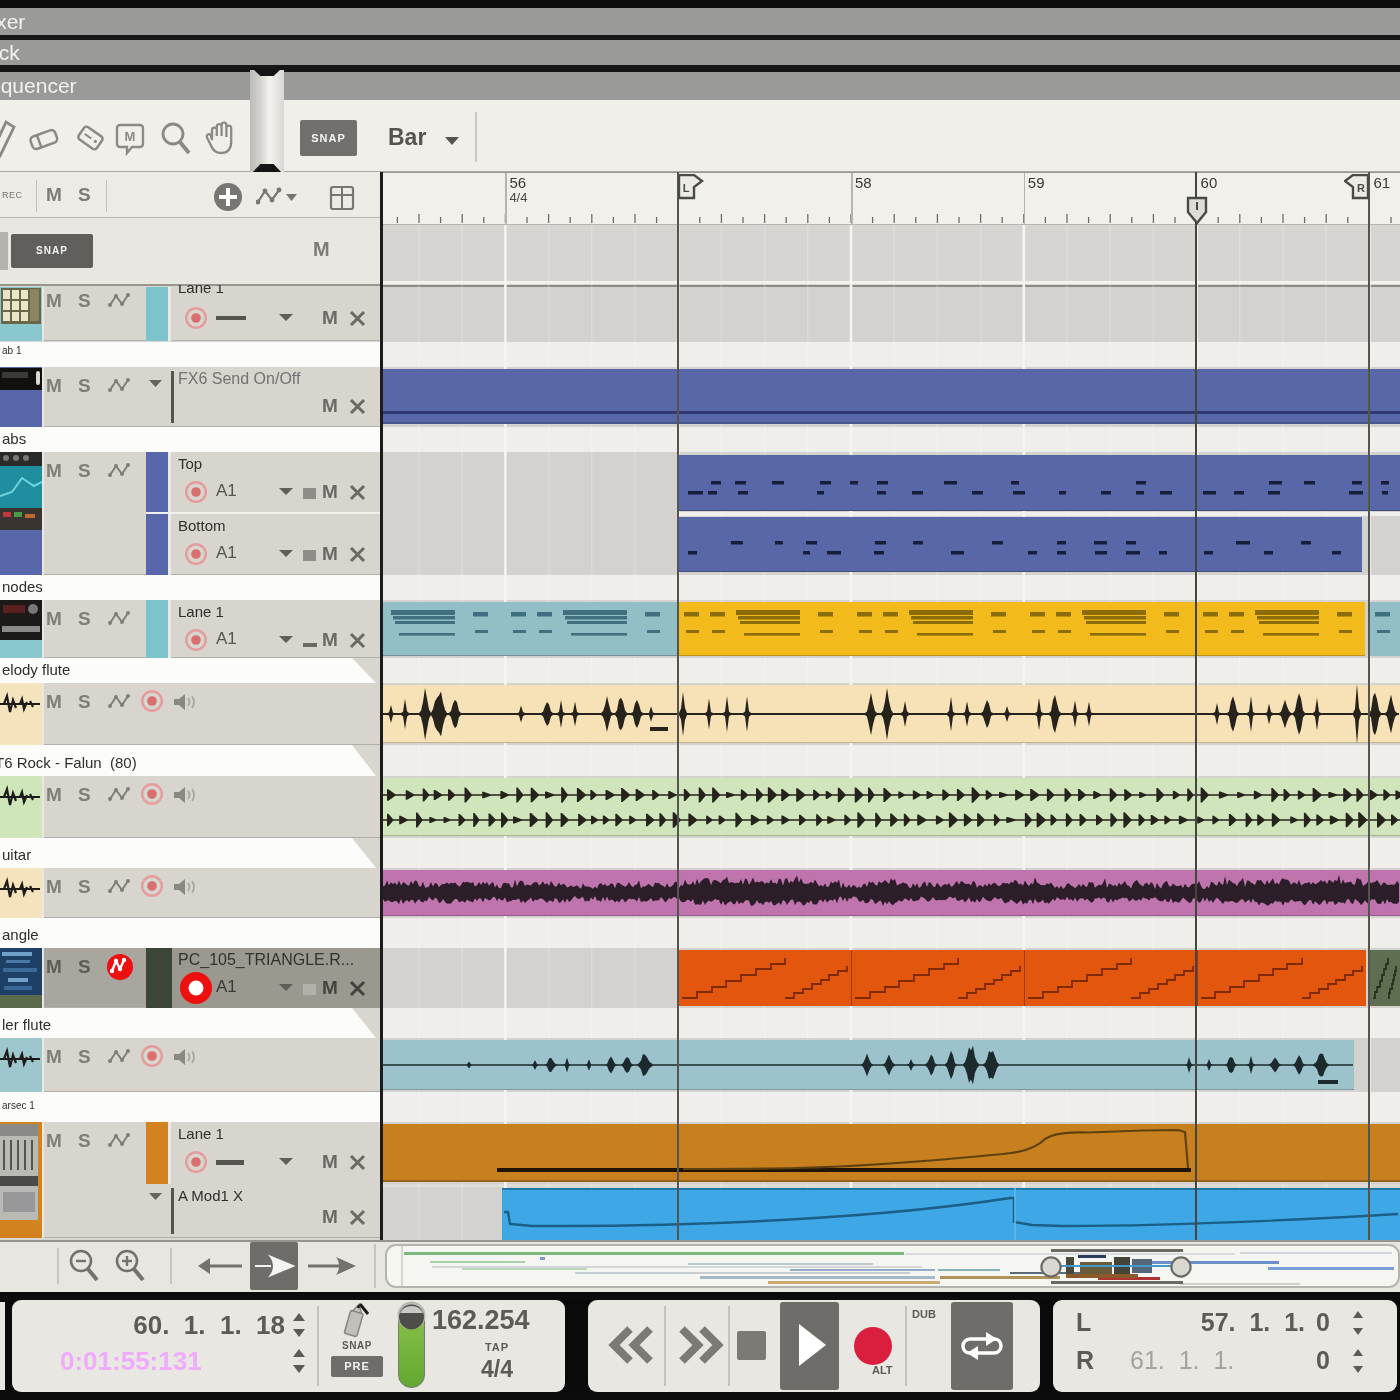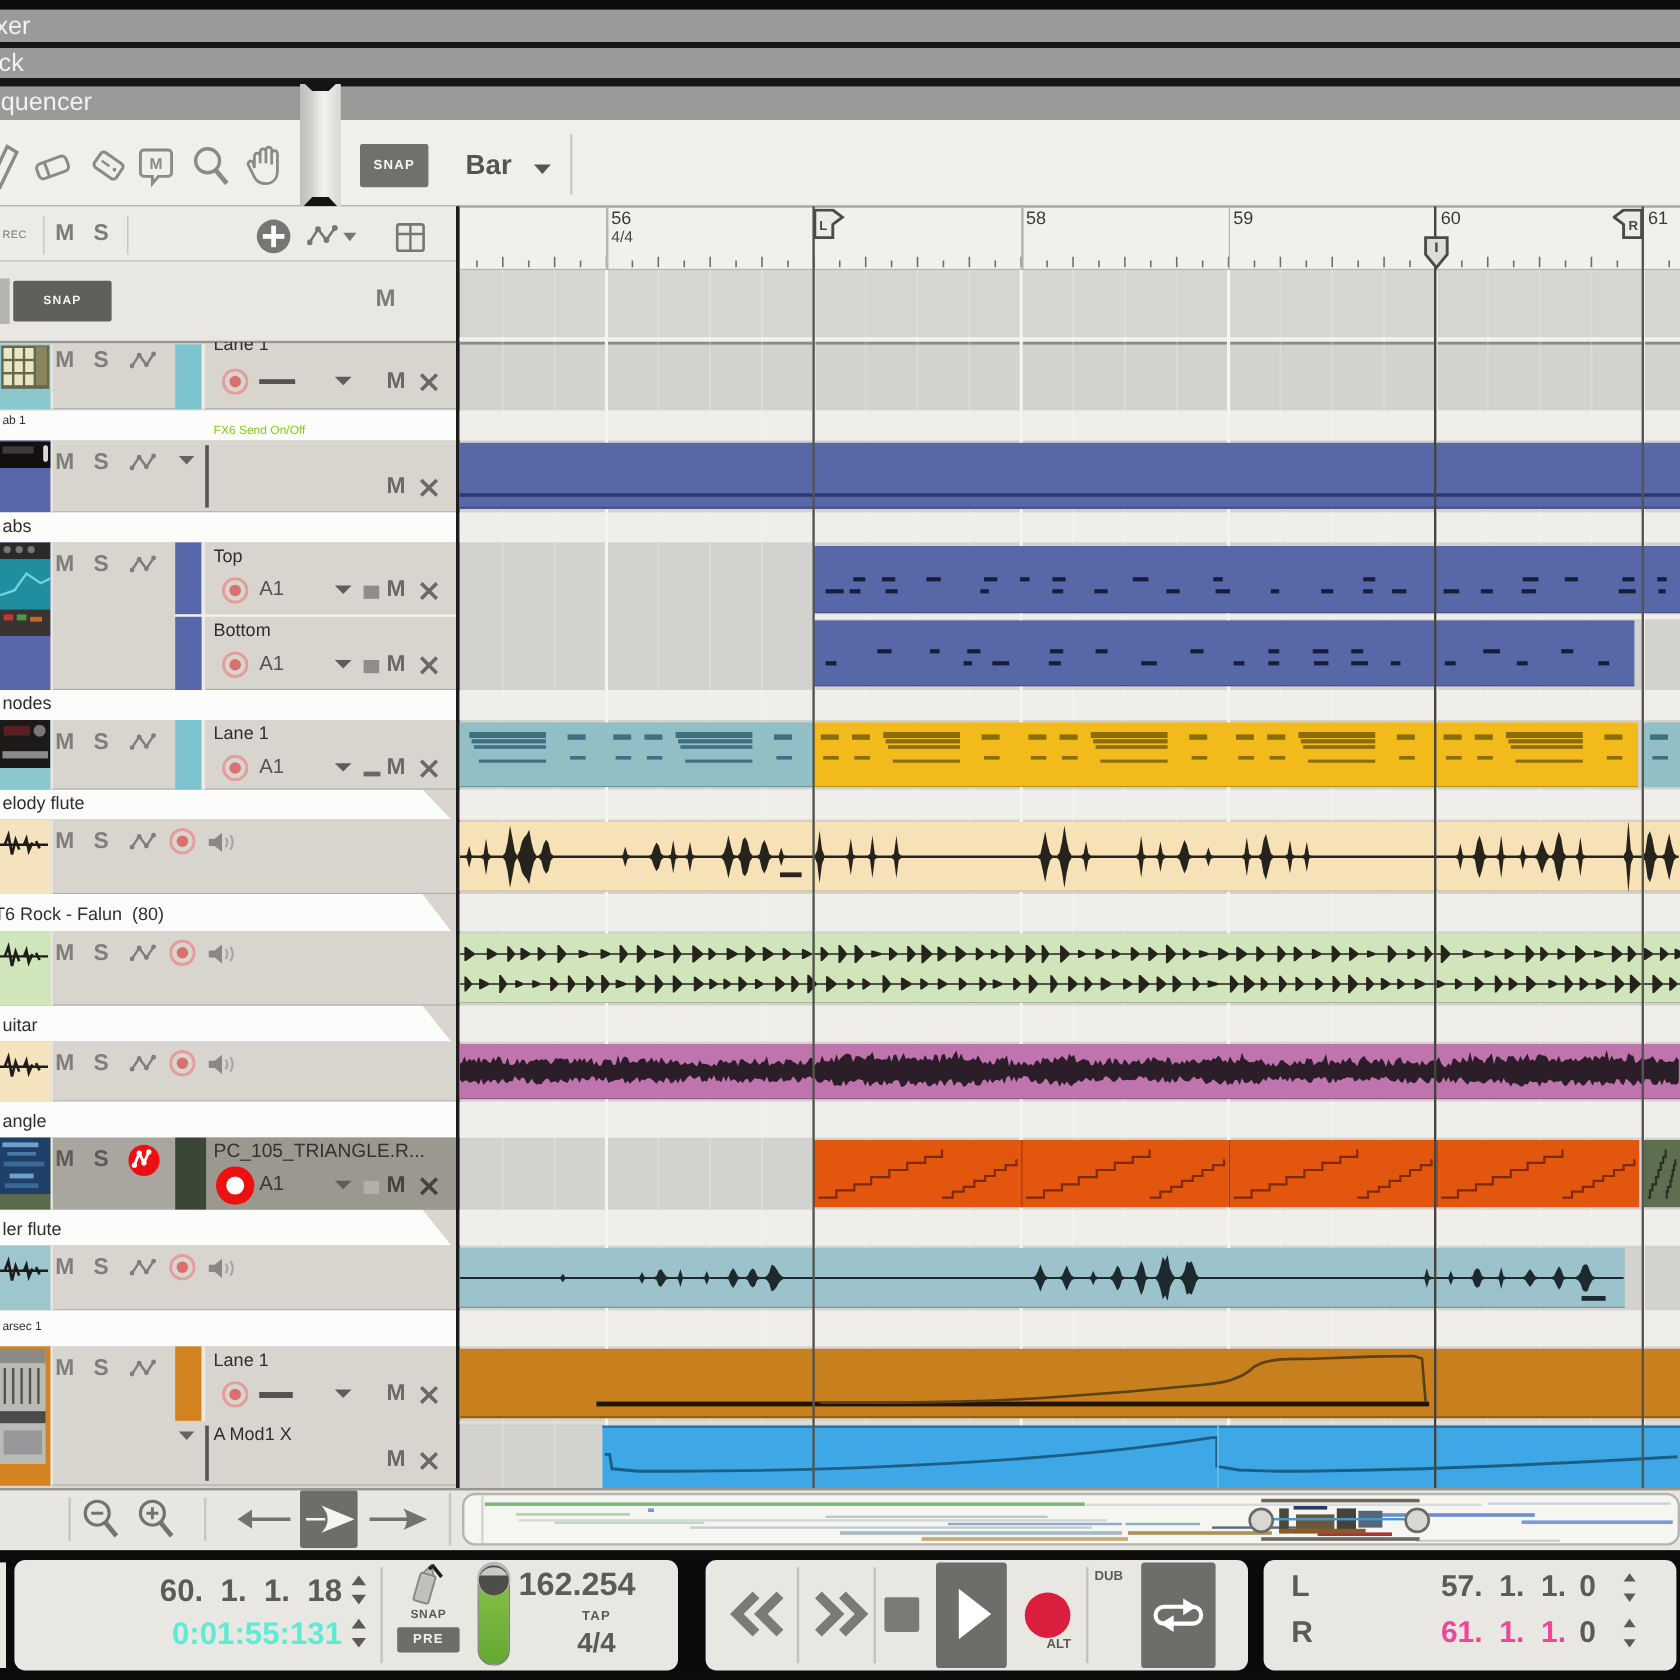--- a/index.html
+++ b/index.html
@@ -147,21 +147,21 @@
       <polyline points="2,13 8,4 14,12 20,3" fill="none" stroke="#807e78" stroke-width="2"></polyline>
       <circle cx="2" cy="13" r="2" fill="#807e78"></circle>
       <circle cx="8" cy="4" r="2" fill="#807e78"></circle>
       <circle cx="14" cy="12" r="2" fill="#807e78"></circle>
       <circle cx="20" cy="3" r="2" fill="#807e78"></circle>
     </svg>
 <svg style="position:absolute;left:148px;top:379px;width:15px;height:9px;" viewBox="0 0 15 9">
       <path d="M1,1 L14,1 L7.5,8 Z" fill="#66645f"></path>
     </svg>
 <div style="position:absolute;left:171px;top:371px;width:3px;height:52px;background:#55544f;"></div>
-<div style="position:absolute;left:178px;top:354px;width:200px;height:20px;font-size:10px;color:#84cc16;white-space:nowrap;">FX6 Send On/Off</div>
+<div style="position:absolute;left:178px;top:370px;width:200px;height:20px;font-size:16px;color:#737373;white-space:nowrap;">FX6 Send On/Off</div>
 <div style="position:absolute;left:322px;top:395px;width:22px;height:22px;font-size:19px;font-weight:bold;color:#6b6964;">M</div>
     <svg style="position:absolute;left:349px;top:398px;width:17px;height:17px;" viewBox="0 0 17 17">
       <path d="M2,2 L15,15 M15,2 L2,15" stroke="#6b6964" stroke-width="3"></path>
     </svg>
 <div style="position:absolute;left:0px;top:427px;width:380px;height:25px;background:#fcfcfb;"></div>
 <div style="position:absolute;left:2px;top:430px;width:300px;height:20px;font-size:15px;color:#2f2e2b;">abs</div>
 <div style="position:absolute;left:0px;top:452px;width:380px;height:123px;background:#d8d5ce;border-bottom:1px solid #b2b0aa;"></div>
 <div style="position:absolute;left:42px;top:452px;width:2px;height:123px;background:#e9e7e2;"></div>
 <div style="position:absolute;left:0px;top:452px;width:42px;height:123px;background:#5767a9;"></div>
 <div style="position:absolute;left:0px;top:452px;width:42px;height:78px;overflow:hidden;">
@@ -950,21 +950,21 @@
 <svg style="position:absolute;left:1170px;top:1256px;width:22px;height:22px;" viewBox="0 0 22 22">
       <circle cx="11" cy="11" r="9.6" fill="#d8d7d2" stroke="#6a6965" stroke-width="2.2"></circle>
     </svg>
 <div style="position:absolute;left:0px;top:1292px;width:1400px;height:8px;background:#0c0c0c;"></div>
 <div style="position:absolute;left:0px;top:1392px;width:1400px;height:8px;background:#0c0c0c;"></div>
 <div style="position:absolute;left:0px;top:1302px;width:5px;height:88px;background:#e9e7e1;"></div>
 <div style="position:absolute;left:12px;top:1300px;width:553px;height:92px;background:#e9e7e1;border-radius:9px;"></div>
 <div style="position:absolute;left:588px;top:1300px;width:452px;height:92px;background:#e9e7e1;border-radius:9px;"></div>
 <div style="position:absolute;left:1053px;top:1300px;width:344px;height:92px;background:#e9e7e1;border-radius:9px;"></div>
 <div style="position:absolute;left:60px;top:1310px;width:225px;height:30px;font-size:26px;font-weight:bold;color:#5c5b56;text-align:right;white-space:pre;">60.  1.  1.  18</div>
-<div style="position:absolute;left:60px;top:1346px;width:225px;height:30px;font-size:26px;font-weight:bold;color:#5eead4;text-align:right;white-space:pre;">0:01:55:131</div>
+<div style="position:absolute;left:60px;top:1346px;width:225px;height:30px;font-size:26px;font-weight:bold;color:#f0abfc;white-space:pre;">0:01:55:131</div>
 <svg style="position:absolute;left:292px;top:1312px;width:14px;height:26px;" viewBox="0 0 14 26">
       <path d="M7,1 L13,9 L1,9 Z" fill="#5c5b56"></path>
       <path d="M7,25 L13,17 L1,17 Z" fill="#5c5b56"></path>
     </svg>
 <svg style="position:absolute;left:292px;top:1348px;width:14px;height:26px;" viewBox="0 0 14 26">
       <path d="M7,1 L13,9 L1,9 Z" fill="#5c5b56"></path>
       <path d="M7,25 L13,17 L1,17 Z" fill="#5c5b56"></path>
     </svg>
 <div style="position:absolute;left:317px;top:1306px;width:2px;height:80px;background:#c5c3be;"></div>
 <svg style="position:absolute;left:338px;top:1302px;width:36px;height:38px;" viewBox="0 0 36 38">
@@ -1008,21 +1008,21 @@
 <div style="position:absolute;left:951px;top:1302px;width:62px;height:88px;background:#6e6d69;border-radius:3px;"></div>
 <svg style="position:absolute;left:960px;top:1326px;width:44px;height:40px;" viewBox="0 0 44 40">
       <path d="M10,27 C5,27 3,23 3,20 C3,16 6,13 10,13 L27,13" fill="none" stroke="#fff" stroke-width="3.4"></path>
       <path d="M26,6 L37,13 L26,20 Z" fill="#fff"></path>
       <path d="M34,13 C39,13 41,17 41,20 C41,24 38,27 34,27 L17,27" fill="none" stroke="#fff" stroke-width="3.4"></path>
       <path d="M18,20 L7,27 L18,34 Z" fill="#fff"></path>
     </svg>
 <div style="position:absolute;left:1076px;top:1308px;width:24px;height:28px;font-size:25px;font-weight:bold;color:#5c5b56;">L</div>
 <div style="position:absolute;left:1076px;top:1346px;width:24px;height:28px;font-size:25px;font-weight:bold;color:#5c5b56;">R</div>
 <div style="position:absolute;left:1130px;top:1308px;width:175px;height:28px;font-size:25px;font-weight:bold;color:#5c5b56;text-align:right;white-space:pre;">57.  1.  1.</div>
-<div style="position:absolute;left:1130px;top:1346px;width:175px;height:28px;font-size:25px;font-weight:bold;color:#ec4899;text-align:right;white-space:pre;">61.  1.  1.</div>
+<div style="position:absolute;left:1130px;top:1346px;width:175px;height:28px;font-size:25px;font-weight:normal;color:#a3a3a3;white-space:pre;">61.  1.  1.</div>
 <div style="position:absolute;left:1300px;top:1308px;width:30px;height:28px;font-size:25px;font-weight:bold;color:#5c5b56;text-align:right;">0</div>
 <div style="position:absolute;left:1300px;top:1346px;width:30px;height:28px;font-size:25px;font-weight:bold;color:#5c5b56;text-align:right;">0</div>
 <svg style="position:absolute;left:1352px;top:1310px;width:12px;height:26px;" viewBox="0 0 12 26">
       <path d="M6,1 L11,8 L1,8 Z" fill="#5c5b56"></path>
       <path d="M6,25 L11,18 L1,18 Z" fill="#5c5b56"></path>
     </svg>
 <svg style="position:absolute;left:1352px;top:1348px;width:12px;height:26px;" viewBox="0 0 12 26">
       <path d="M6,1 L11,8 L1,8 Z" fill="#5c5b56"></path>
       <path d="M6,25 L11,18 L1,18 Z" fill="#5c5b56"></path>
     </svg>

